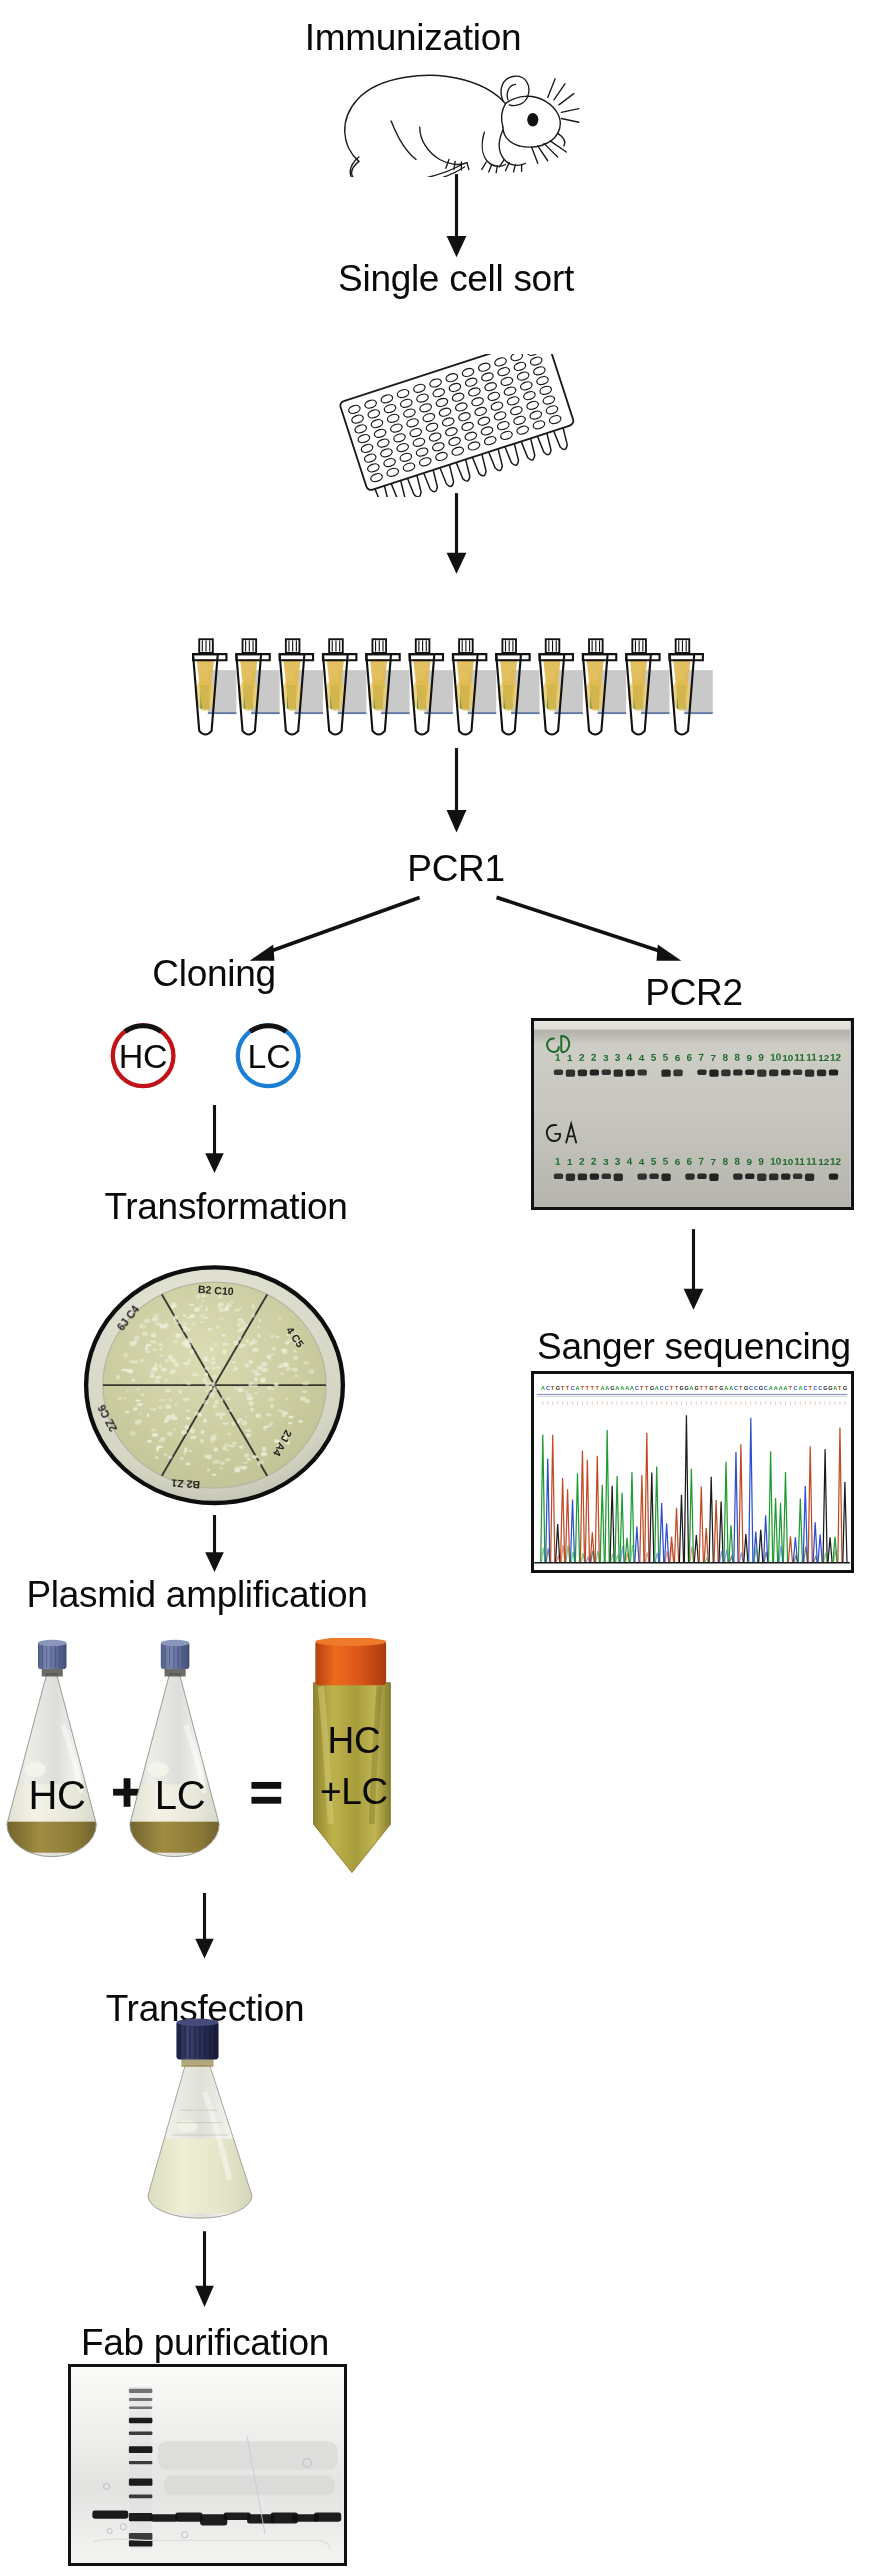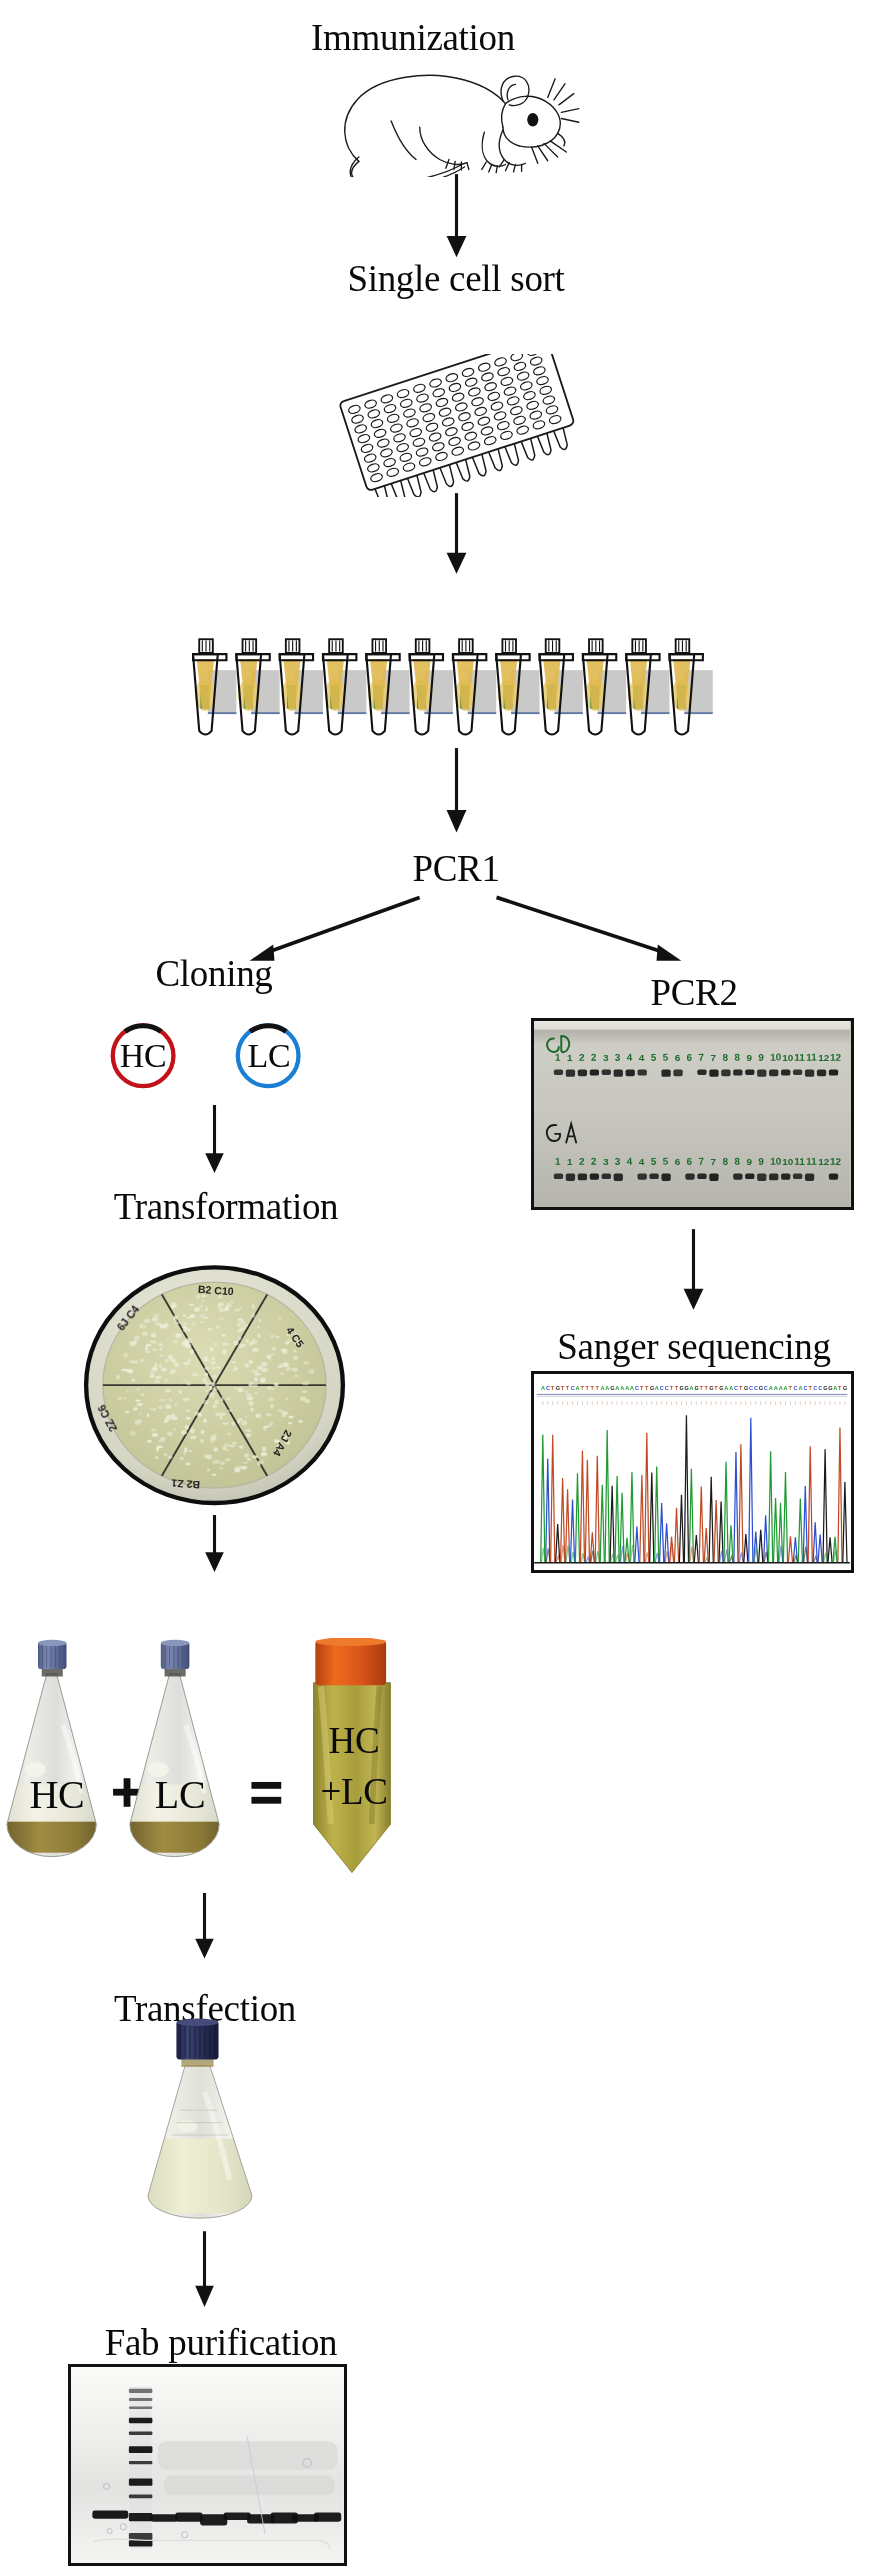--- a/index.html
+++ b/index.html
@@ -12,21 +12,21 @@
   }
   #page {
     position: relative;
     width: 882px;
     height: 2576px;
     background: #fff;
     overflow: hidden;
   }
   .lbl {
     position: absolute;
-    font-family: Liberation Serif, serif;
+    font-family: Liberation Sans, sans-serif;
     font-weight: 400;
     color: #0a0a0a;
     white-space: nowrap;
     letter-spacing: -0.3px;
     line-height: 1;
   }
   .ctr { transform: translateX(-50%); text-align: center; }
   svg { display: block; }
   .svgabs { position: absolute; }
 </style>
@@ -43,24 +43,25 @@
   <div class="lbl ctr" style="left:456px; top:850px; font-size:37px;">PCR1</div>
 
   <div class="lbl ctr" style="left:214px; top:955px; font-size:37px;">Cloning</div>
 
   <div class="lbl ctr" style="left:694px; top:974px; font-size:37px;">PCR2</div>
 
   <div class="lbl ctr" style="left:226px; top:1188px; font-size:37px;">Transformation</div>
 
   <div class="lbl ctr" style="left:694px; top:1328px; font-size:37px;">Sanger sequencing</div>
 
+  <div class="lbl ctr" style="left:197px; top:1576px; font-size:37px;">Plasmid amplification</div>
 
   <div class="lbl ctr" style="left:205px; top:1990px; font-size:37px;">Transfection</div>
 
-  <div class="lbl ctr" style="left:205px; top:2324px; font-size:37px;margin-left:16px;">Fab purification</div>
+  <div class="lbl ctr" style="left:205px; top:2324px; font-size:37px;">Fab purification</div>
 
   <svg class="svgabs" style="left:298px; top:65px;" width="323" height="112" viewBox="0 0 520 180">
     <g fill="none" stroke="#1a1a1a" stroke-width="2.2" stroke-linecap="round" stroke-linejoin="round">
 
       <path d="M98 155 C 70 130, 66 88, 96 55 C 130 18, 210 8, 268 24 C 300 33, 322 48, 334 62"></path>
 
       <path d="M334 62 C 352 48, 378 46, 398 58 C 420 71, 428 92, 418 110 C 408 128, 382 136, 356 130"></path>
       <path d="M356 130 C 340 126, 330 114, 330 100"></path>
 
       <path d="M330 100 C 326 86, 328 72, 334 62"></path>

